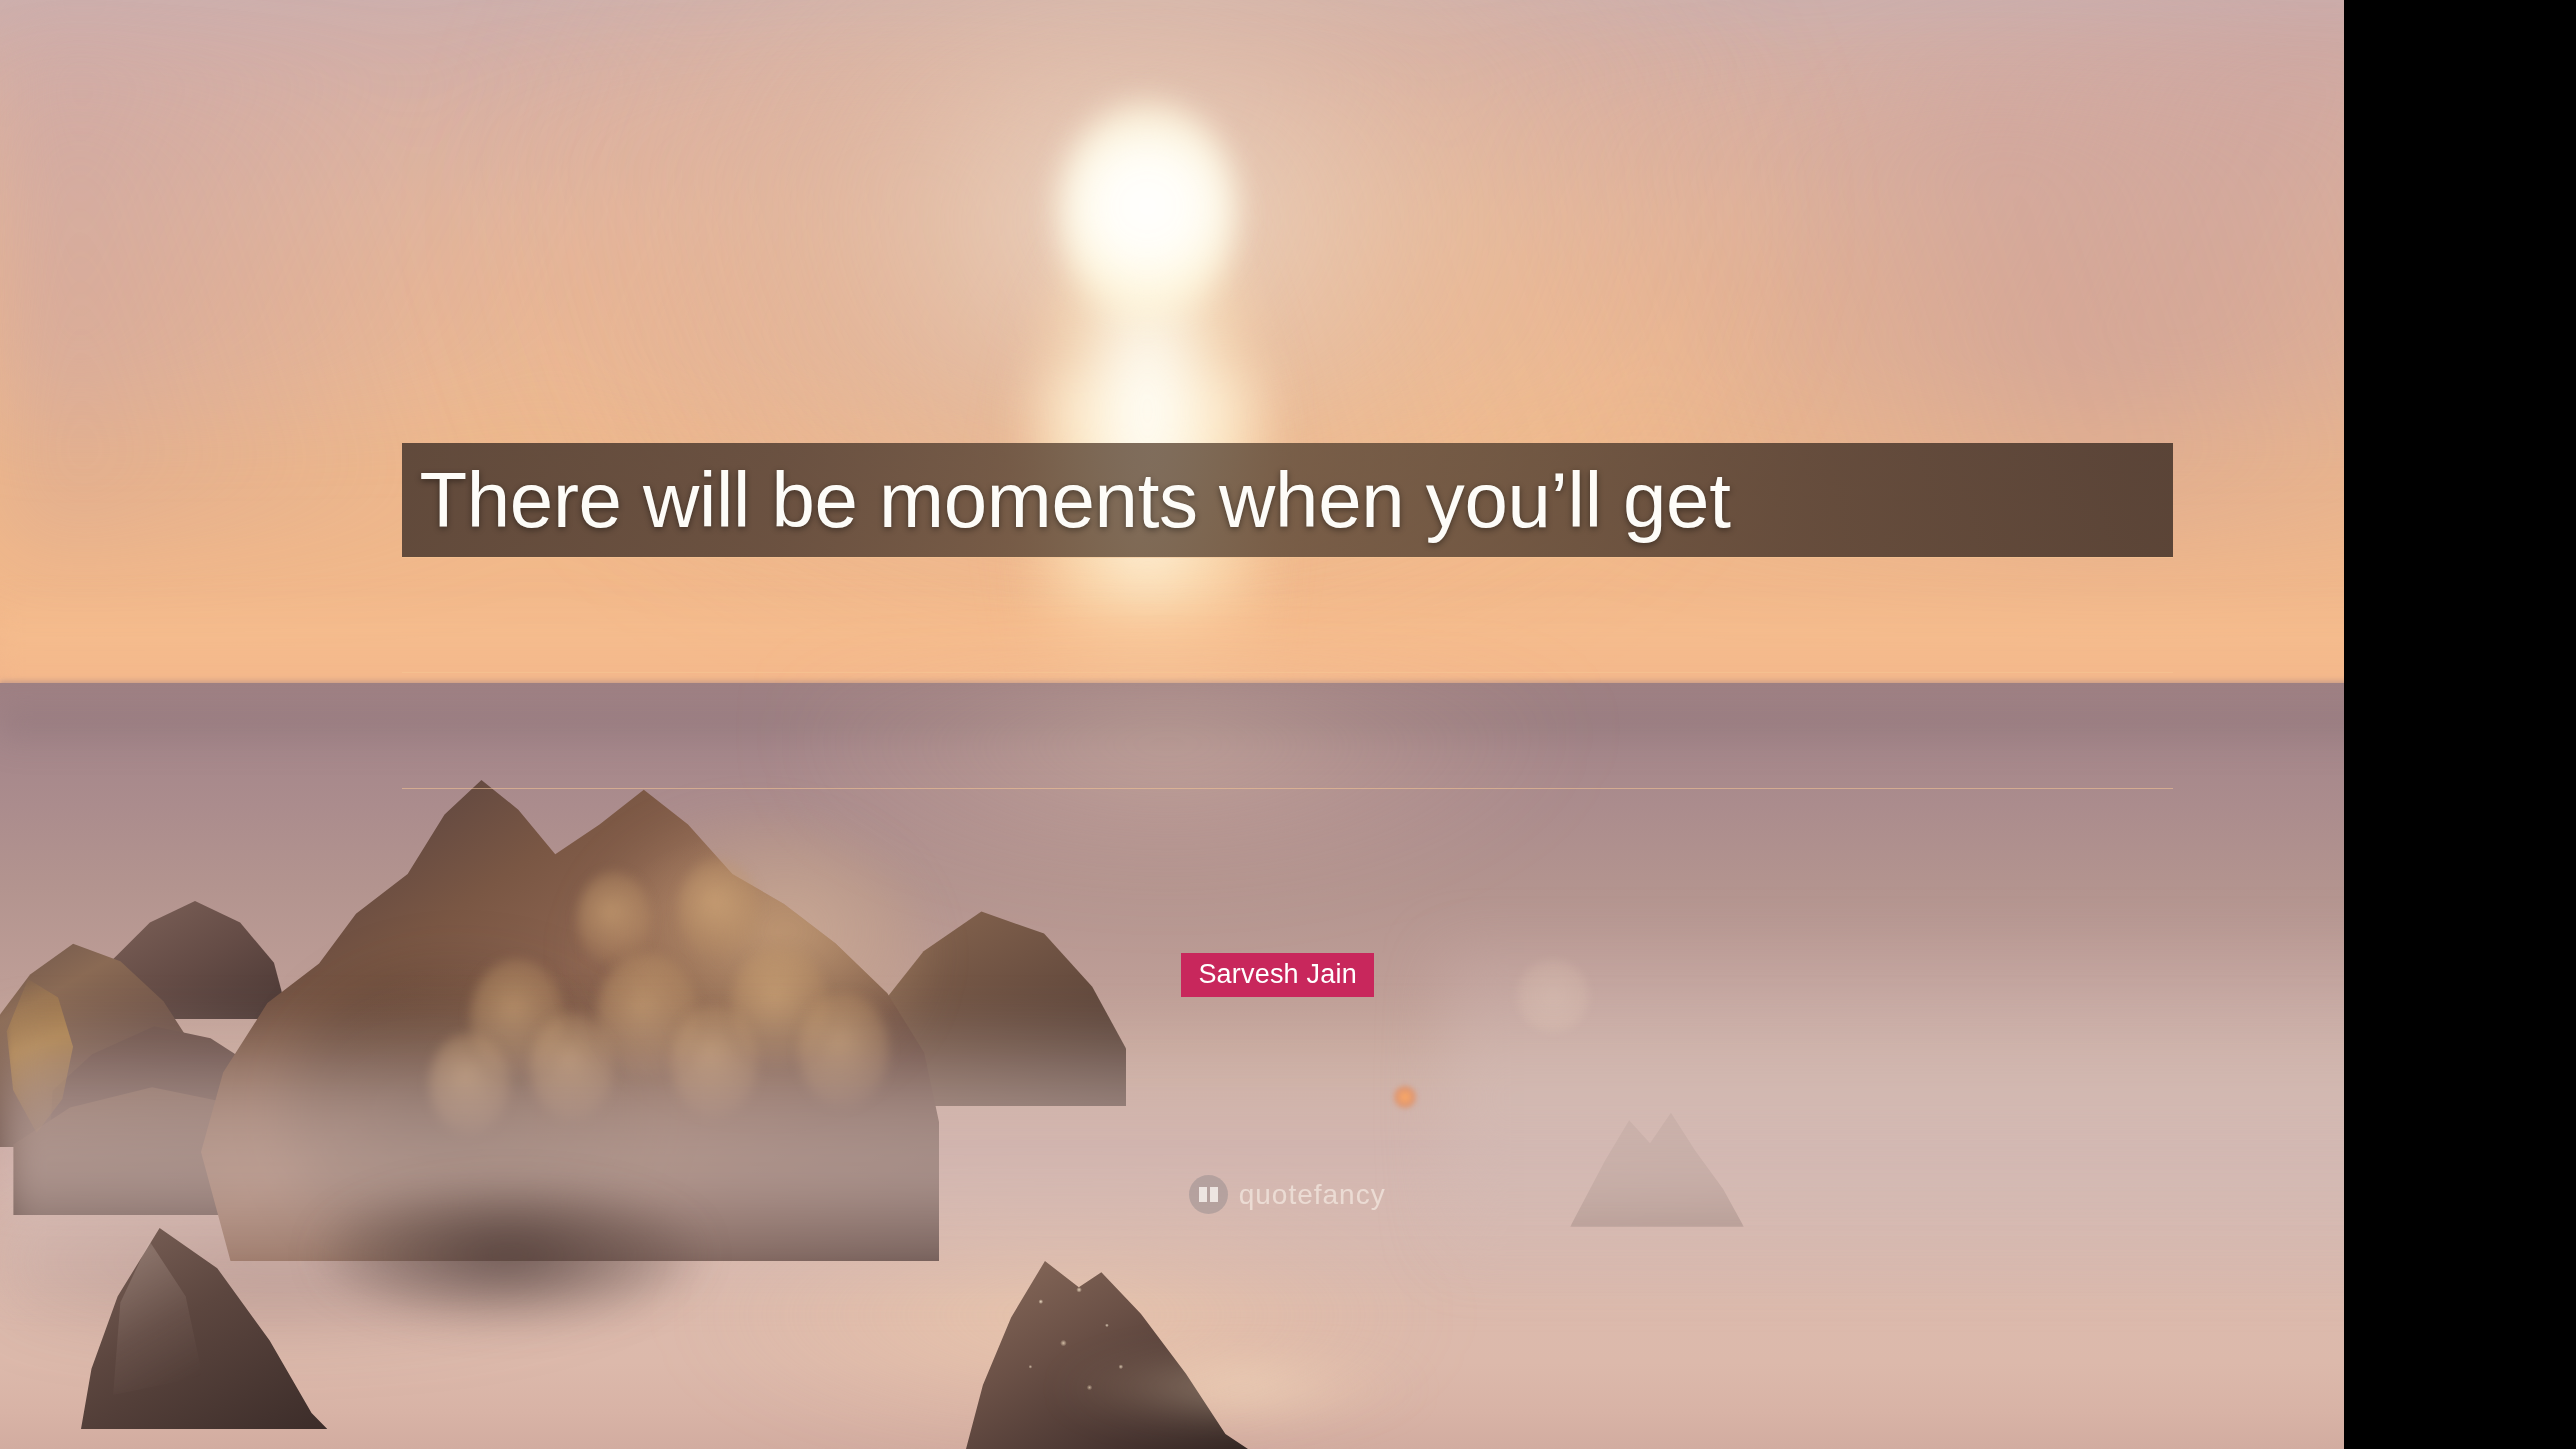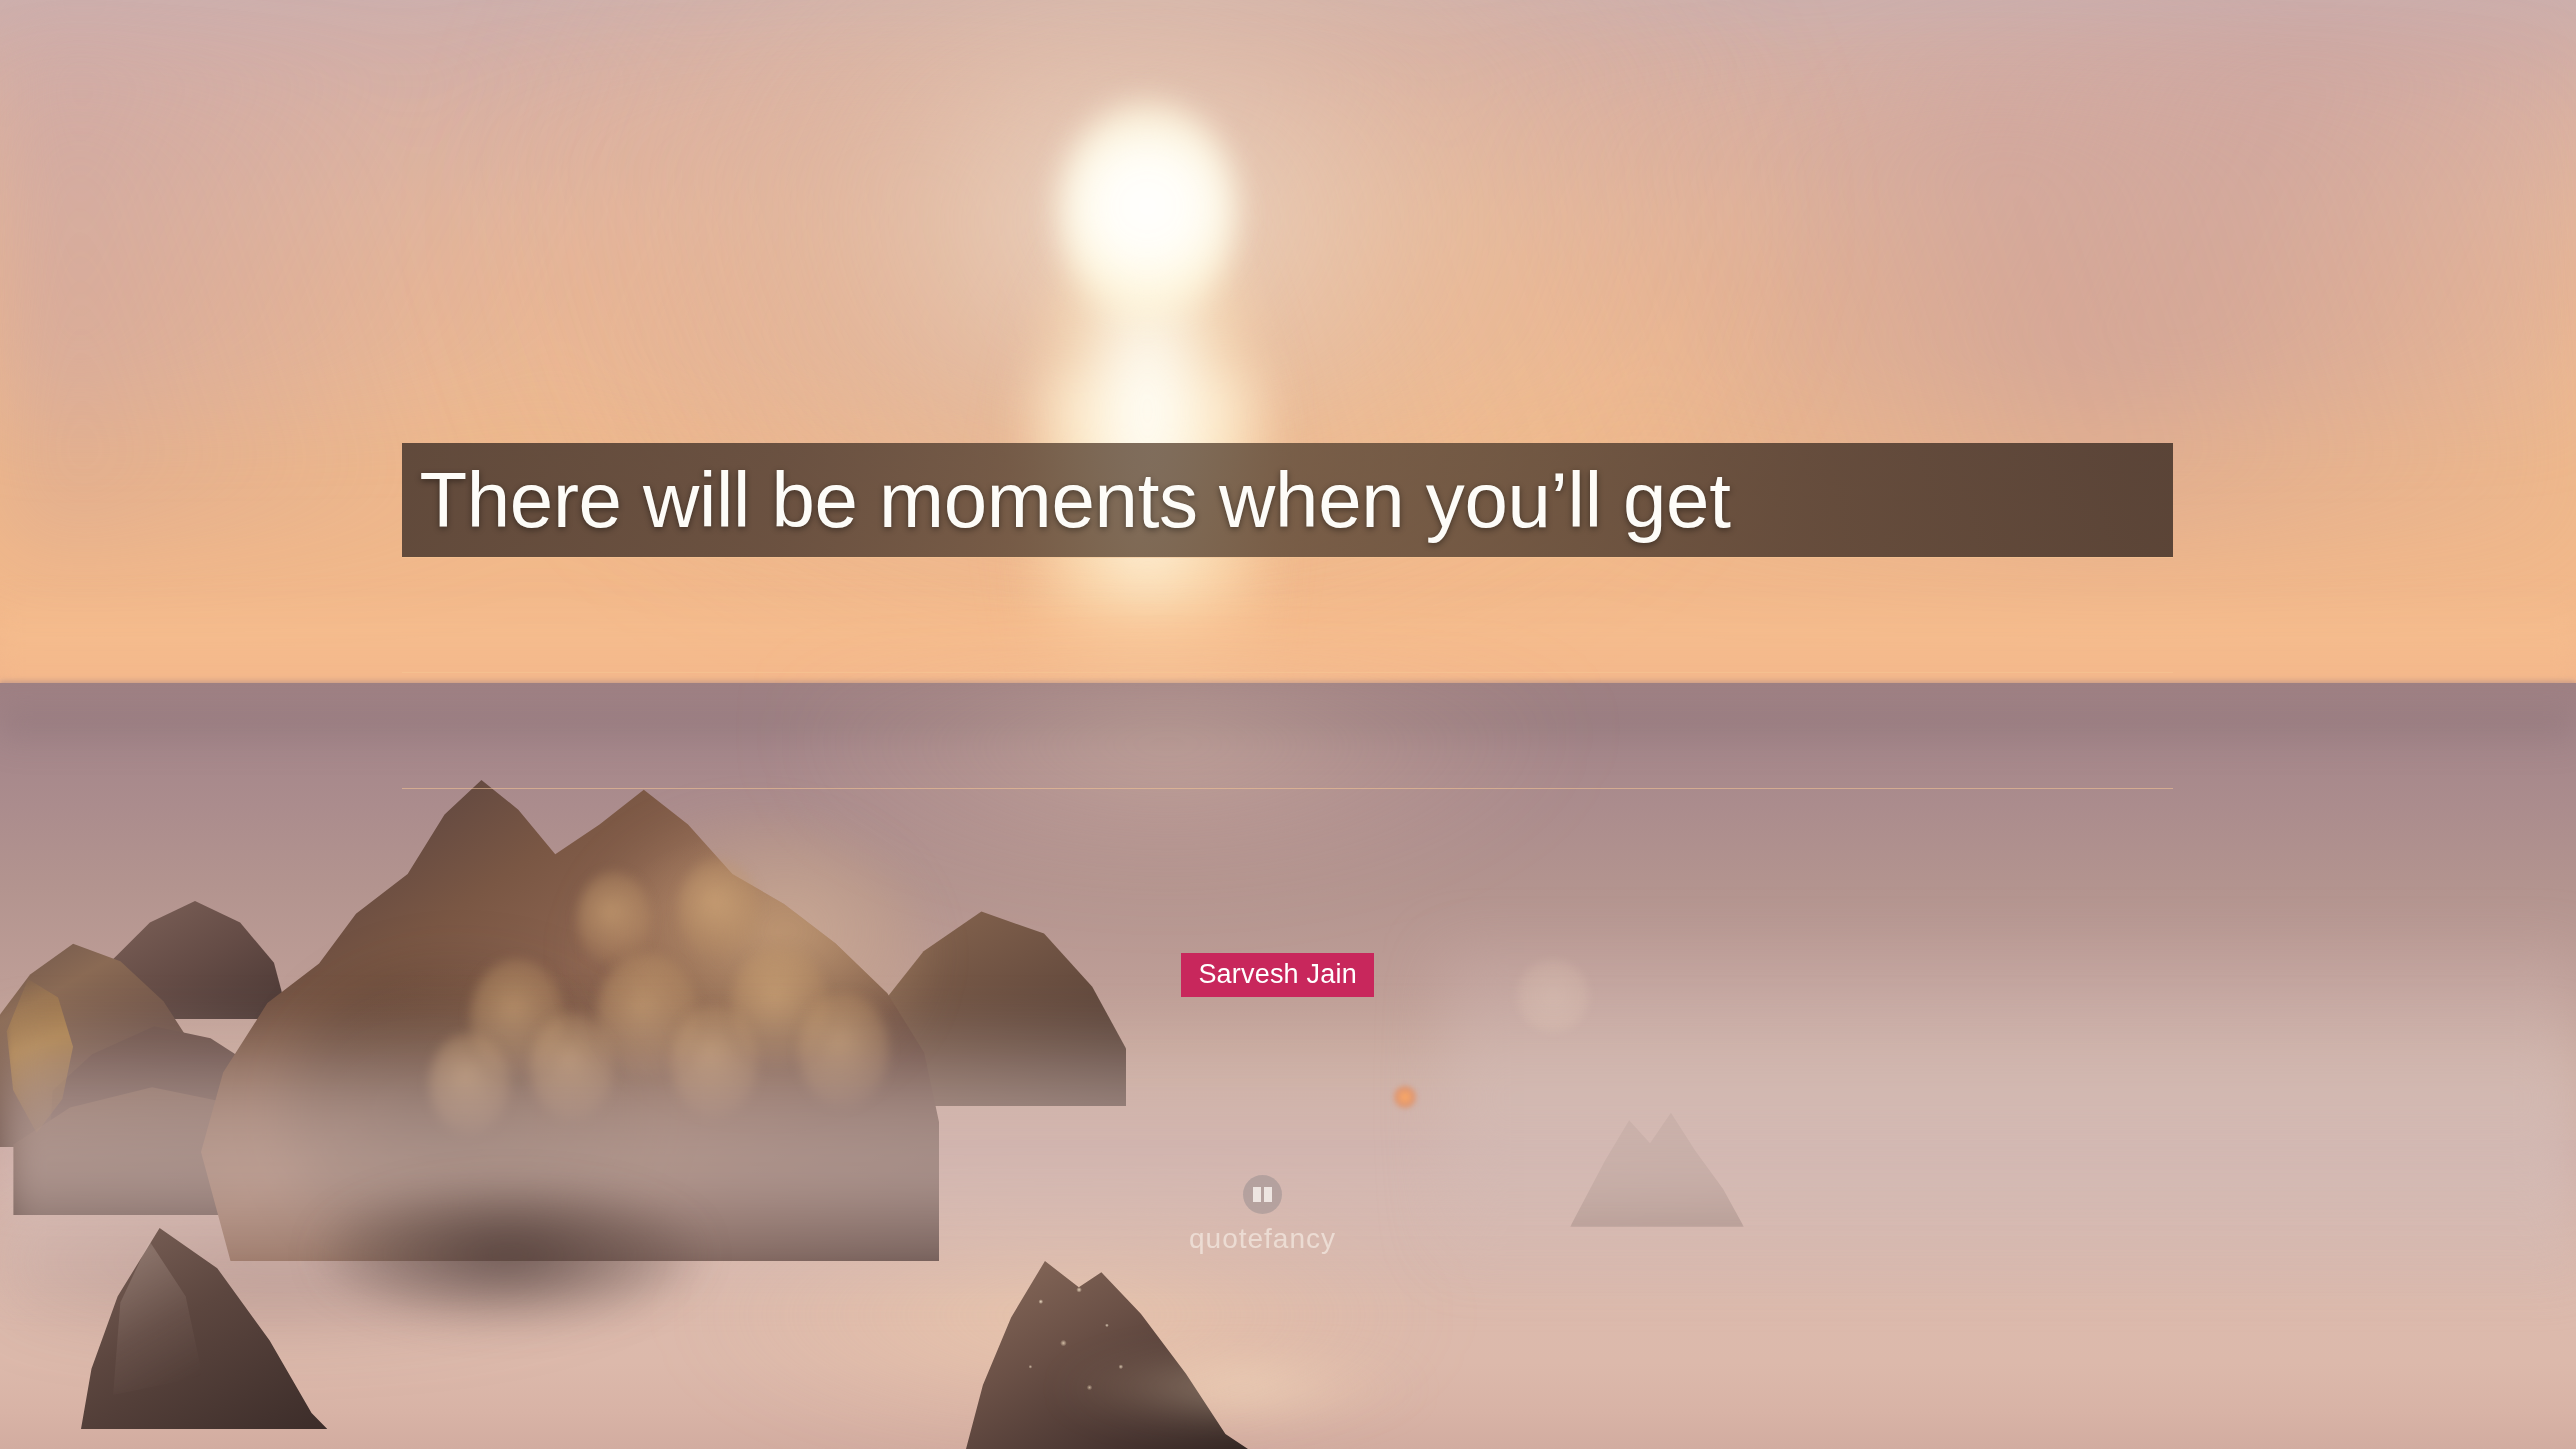--- a/index.html
+++ b/index.html
@@ -2,21 +2,21 @@
 <html style="font-size:10.7px"><head>
 <meta charset="utf-8">
 <style>
   html, body {
     margin: 0;
     padding: 0;
     background: #000;
   }
   #stage {
     position: relative;
-    width: 2576px;
+    width: 2344px;
     height: 1449px;
     overflow: hidden;
     font-family: "Liberation Sans", sans-serif;
     background: #0f172a;
   }
 
   
   .sky {
     position: absolute;
     left: 0; top: 0;
@@ -491,21 +491,20 @@
 
   
   .watermark {
     position: absolute;
     left: 1189px;
     top: 1175px;
     display: flex;
     align-items: center;
     gap: 10.7px;
     opacity: 0.82;
-    flex-direction: column;
   }
   .wm-circle {
     width: 39px; height: 39px;
     border-radius: 50%;
     background: rgba(150,140,142,0.62);
     display: flex;
     align-items: center;
     justify-content: center;
   }
   .wm-quote-glyph {

